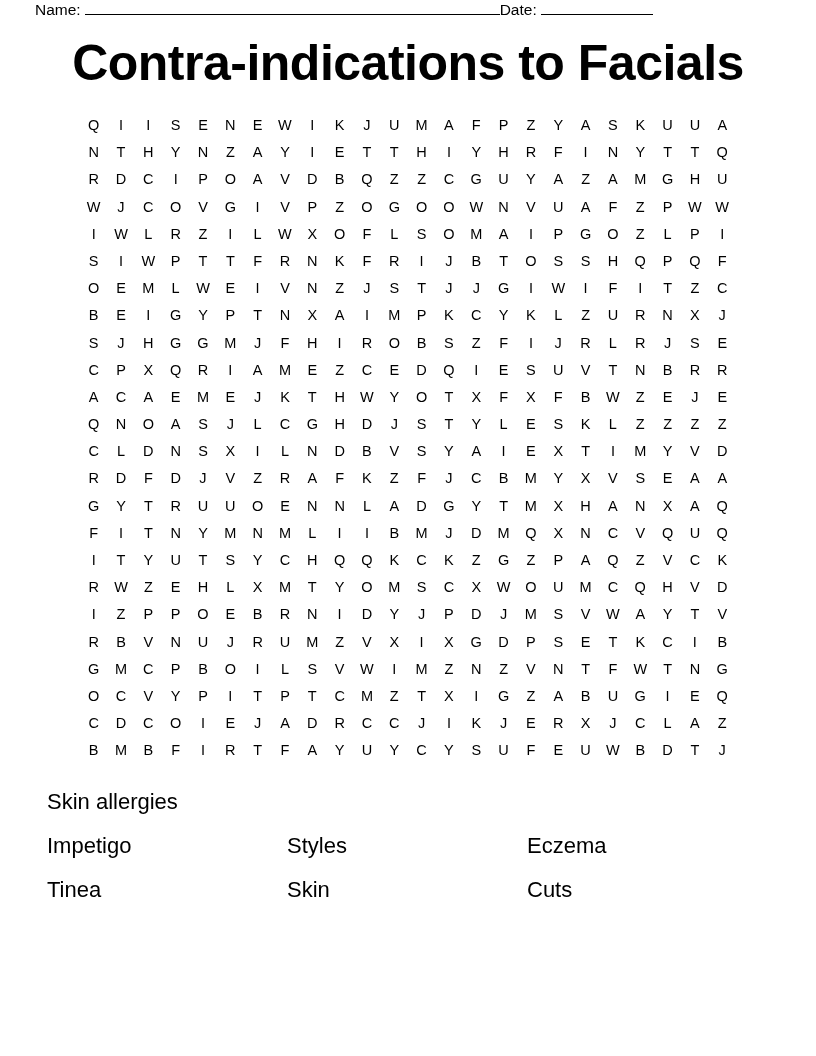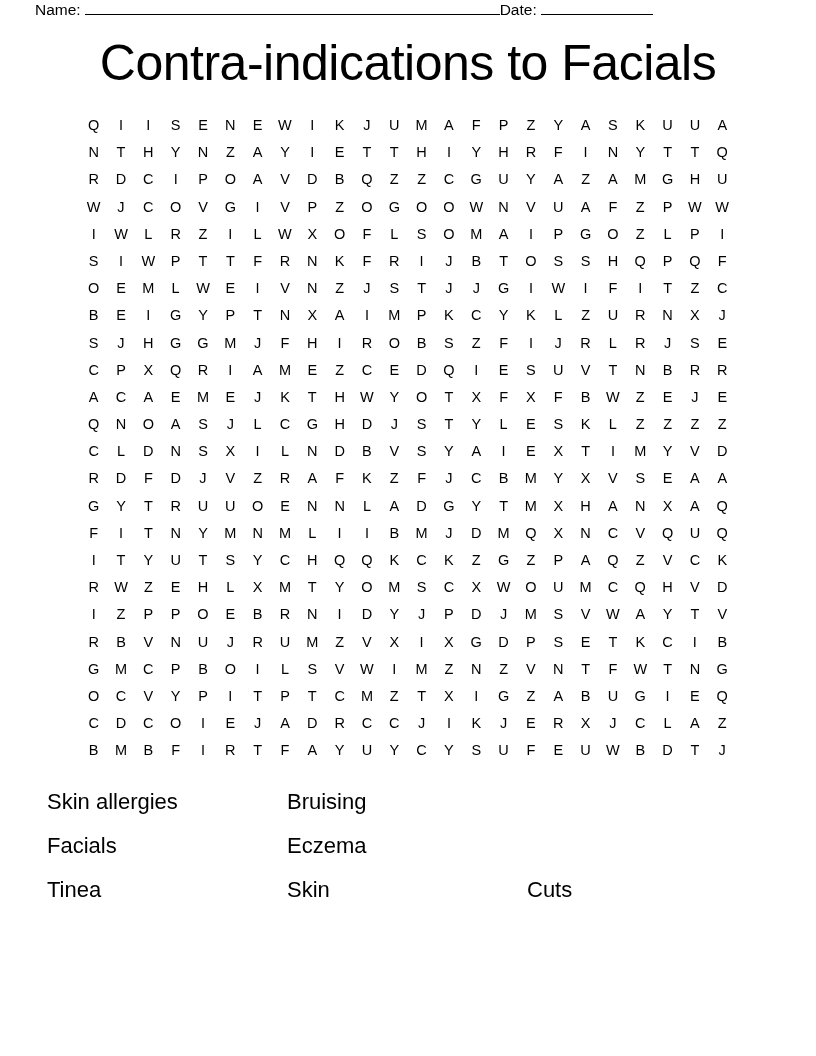--- a/index.html
+++ b/index.html
@@ -48,21 +48,21 @@
   .date-label { margin-left: 0; }
 
   
   .title {
     position: absolute;
     top: 32px;
     left: 0;
     width: 816px;
     text-align: center;
     font-size: 50px;
-    font-weight: 400;
+    font-weight: 700;
     letter-spacing: -0.5px;
     line-height: 62px;
     white-space: nowrap;
   }
 
   
   .grid {
     position: absolute;
     top: 112px;
     left: 80px;
@@ -738,24 +738,24 @@
         <span class="cell">B</span>
         <span class="cell">D</span>
         <span class="cell">T</span>
         <span class="cell">J</span>
       </div>
     </div>
 
   <div class="wordlist" id="word-list">
       <div class="word-row">
         <span class="word">Skin allergies</span>
-        <span class="word">Bruising</span>
       </div>
       <div class="word-row">
-        <span class="word">Facials</span>
+        <span class="word">Impetigo</span>
+        <span class="word">Styles</span>
         <span class="word">Eczema</span>
       </div>
       <div class="word-row">
         <span class="word">Tinea</span>
         <span class="word">Skin</span>
         <span class="word">Cuts</span>
       </div>
     </div>
 
 </div>

